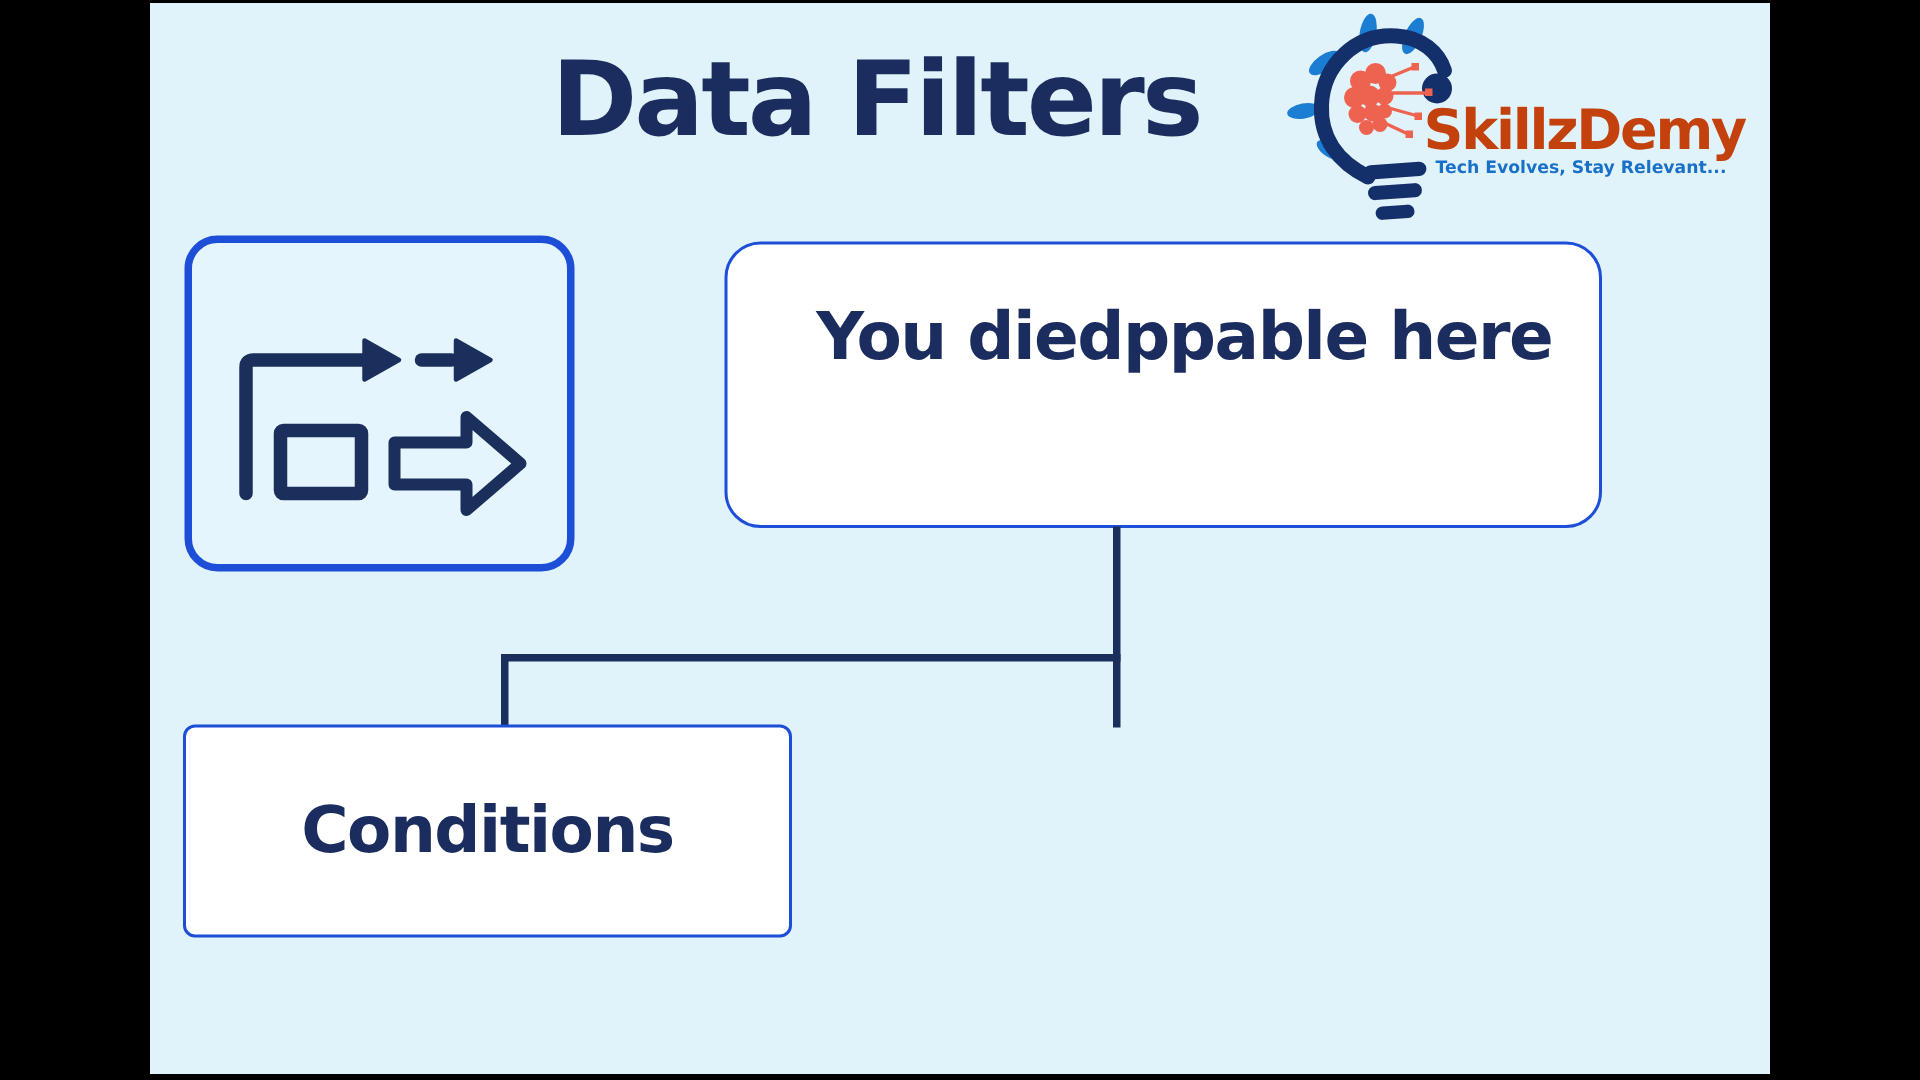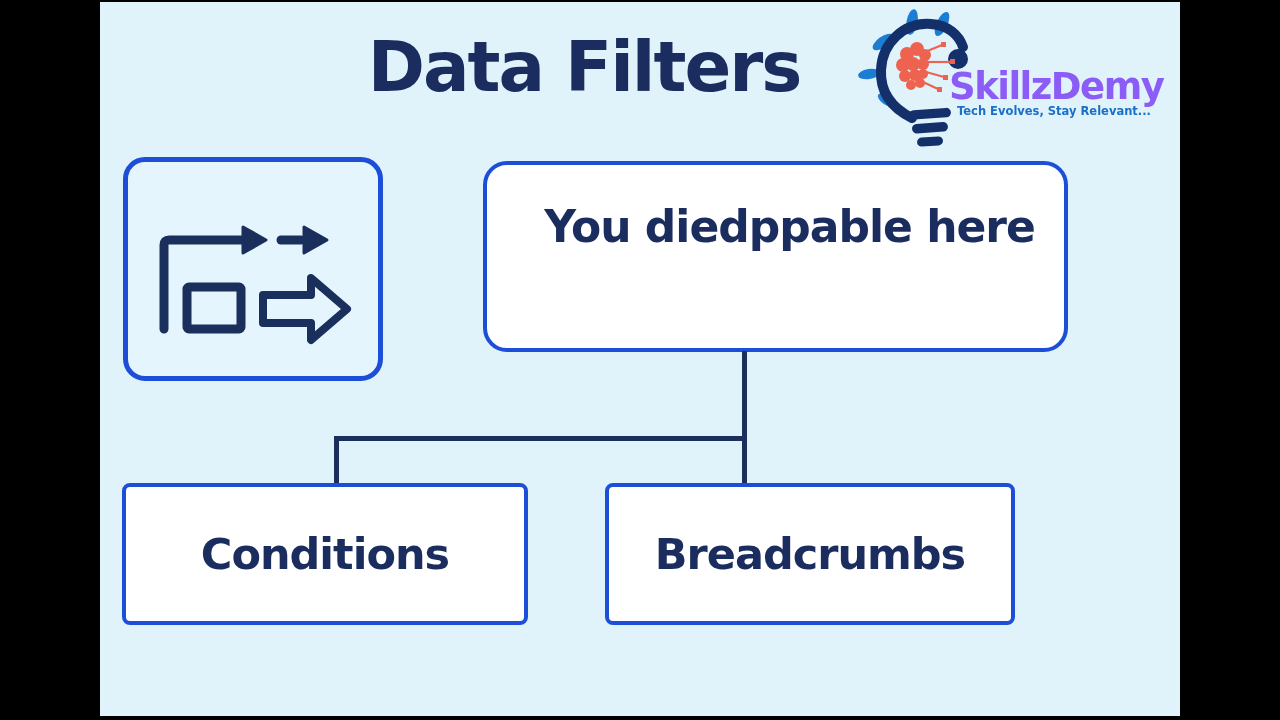--- a/index.html
+++ b/index.html
@@ -16,30 +16,30 @@
   .title{
     position:absolute;left:218px;top:20px;width:532px;height:90px;
     text-align:center;font-size:69px;font-weight:bold;letter-spacing:-2px;
     color:#1a2d5e;line-height:90px;white-space:nowrap;
   }
   
   .logo{position:absolute;left:755px;top:0px;width:322px;height:148px;}
   .logo-bulb{position:absolute;left:0;top:0;}
   .logo-brand{
     position:absolute;left:94px;top:62px;width:224px;height:46px;
-    font-size:37px;font-weight:bold;letter-spacing:-1.5px;color:#8b5cf6;
+    font-size:37px;font-weight:bold;letter-spacing:-1.5px;color:#c2410c;
     line-height:46px;white-space:nowrap;
   }
   .logo-tagline{
     position:absolute;left:102px;top:102px;width:216px;
     font-size:11.5px;font-weight:bold;color:#1a6fc6;white-space:nowrap;
   }
   
   .node{
-    position:absolute;border:4px solid #1d4ed8;background:#ffffff;
+    position:absolute;border:2px solid #1d4ed8;background:#ffffff;
     border-radius:24px;box-sizing:border-box;color:#1a2d5e;font-weight:bold;
   }
   .icon-node{
     left:23px;top:155px;width:260px;height:224px;
     background:#e4f5fd;border-width:5px;border-radius:22px;
   }
   .root-node{
     left:383px;top:159px;width:585px;height:191px;
     display:flex;justify-content:center;align-items:flex-start;
     padding-top:36px;padding-left:28px;
@@ -130,17 +130,14 @@
   </div>
 
   <div class="conn conn-v-root"></div>
   <div class="conn conn-h"></div>
   <div class="conn conn-v-left"></div>
 
   <div class="node child-node child-a">
     <span class="label">Conditions</span>
   </div>
 
-  <div class="node child-node child-b">
-    <span class="label">Breadcrumbs</span>
-  </div>
 
 </div>
 
 </body></html>

